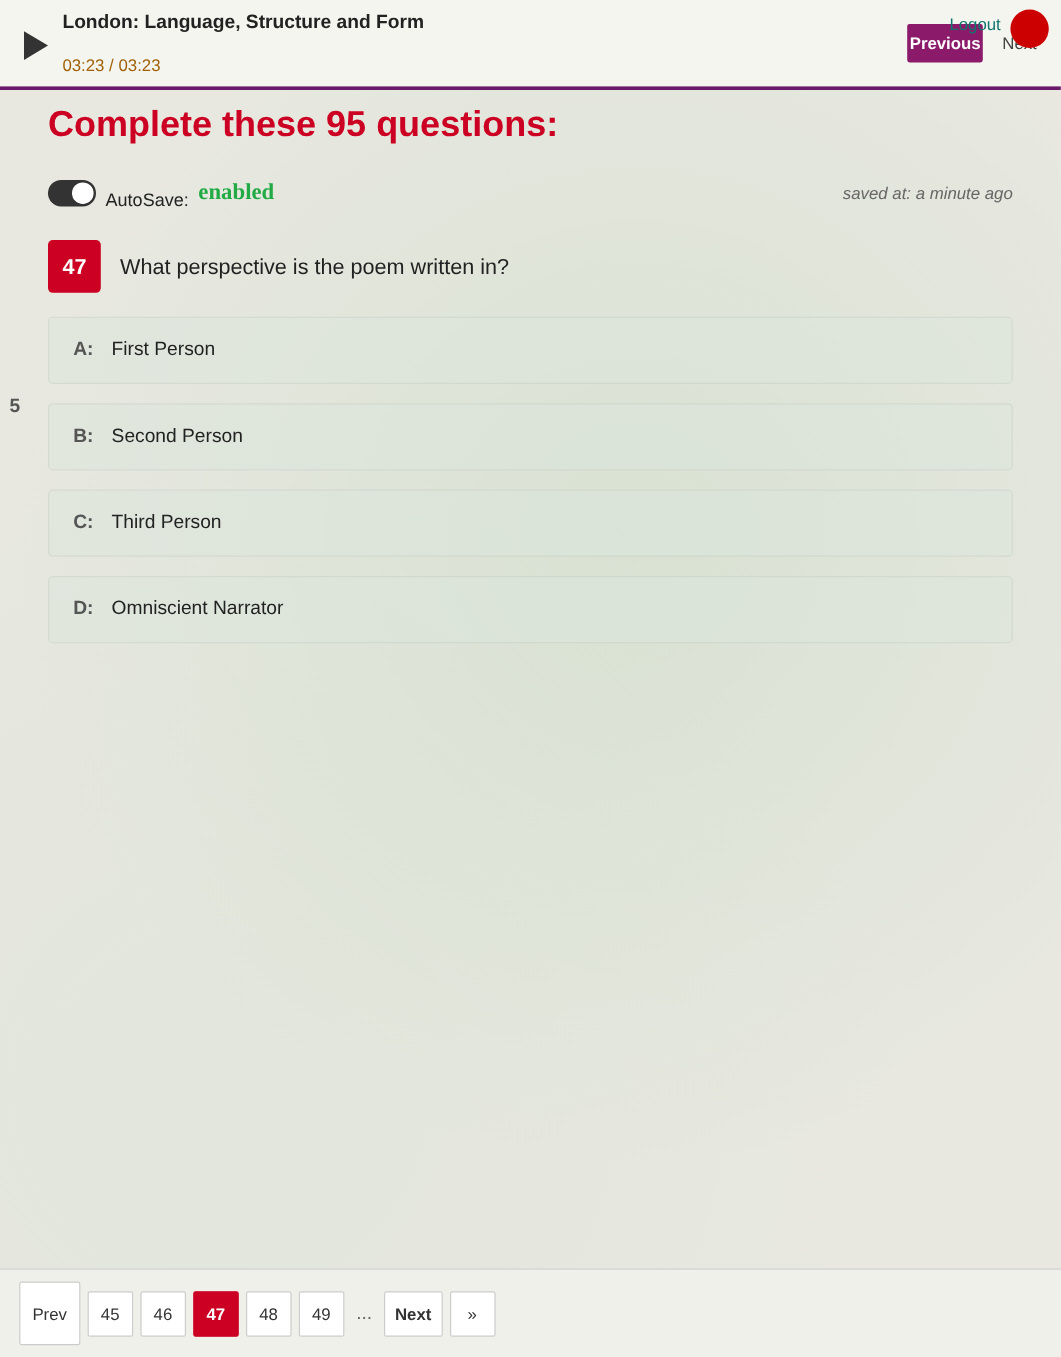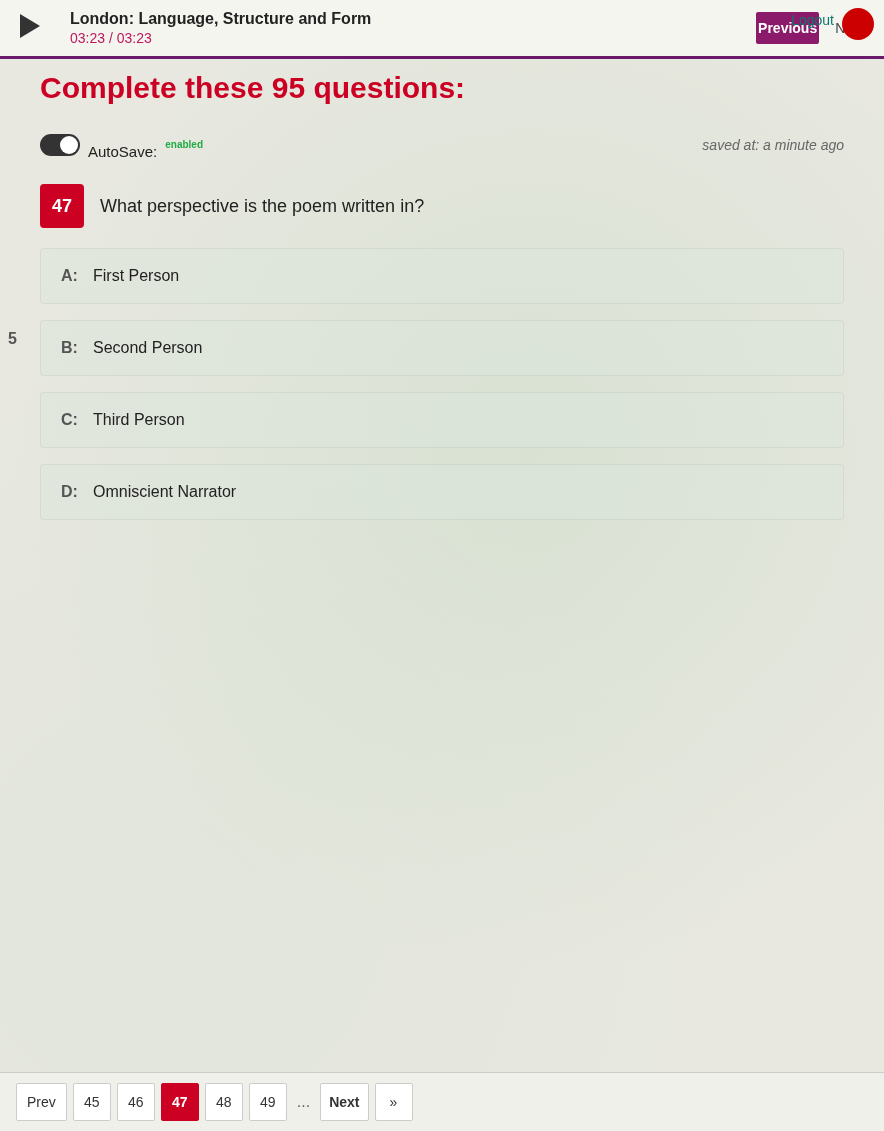--- a/index.html
+++ b/index.html
@@ -36,22 +36,22 @@
       background-color: #f5f5f0;
       border-bottom: 3px solid #6b1a6b;
       padding: 10px 20px;
       display: flex;
       align-items: center;
       justify-content: space-between;
     }
 
     .header-left {
       display: flex;
-      align-items: flex-start;
-      gap: 30px;
+      align-items: center;
+      gap: 12px;
     }
 
     .play-icon {
       width: 0;
       height: 0;
       border-top: 12px solid transparent;
       border-bottom: 12px solid transparent;
       border-left: 20px solid #333;
       margin-top: 4px;
       flex-shrink: 0;
@@ -63,22 +63,22 @@
     }
 
     .course-title {
       font-size: 16px;
       font-weight: bold;
       color: #222;
     }
 
     .course-time {
       font-size: 14px;
-      color: #be185d;
-      margin-top: 2px;
+      color: #a16207;
+      margin-top: 18px;
     }
 
     .header-nav {
       display: flex;
       align-items: center;
       gap: 16px;
     }
 
     .btn-previous {
       background-color: #8b1a6b;
@@ -170,23 +170,24 @@
       right: 2px;
     }
 
     .autosave-label {
       font-size: 15px;
       color: #222;
       margin-top: 14px;
     }
 
     .autosave-status {
-      font-size: 10px;
+      font-size: 19px;
       color: #22aa44;
       font-weight: bold;
+      font-family: Liberation Serif, serif;
     }
 
     .saved-text {
       font-size: 14px;
       color: #666;
       font-style: italic;
       margin-left: auto;
     }
 
     
@@ -300,21 +301,21 @@
     }
 
     .page-spacer {
       color: #666;
       font-size: 16px;
       padding: 0 4px;
     }
 
     .prev-btn-pag {
       min-width: 50px;
-      height: 38px;
+      height: 53px;
       display: flex;
       align-items: center;
       justify-content: center;
       border: 1px solid #ccc;
       background-color: white;
       font-size: 14px;
       color: #333;
       cursor: pointer;
       border-radius: 2px;
       padding: 0 10px;

